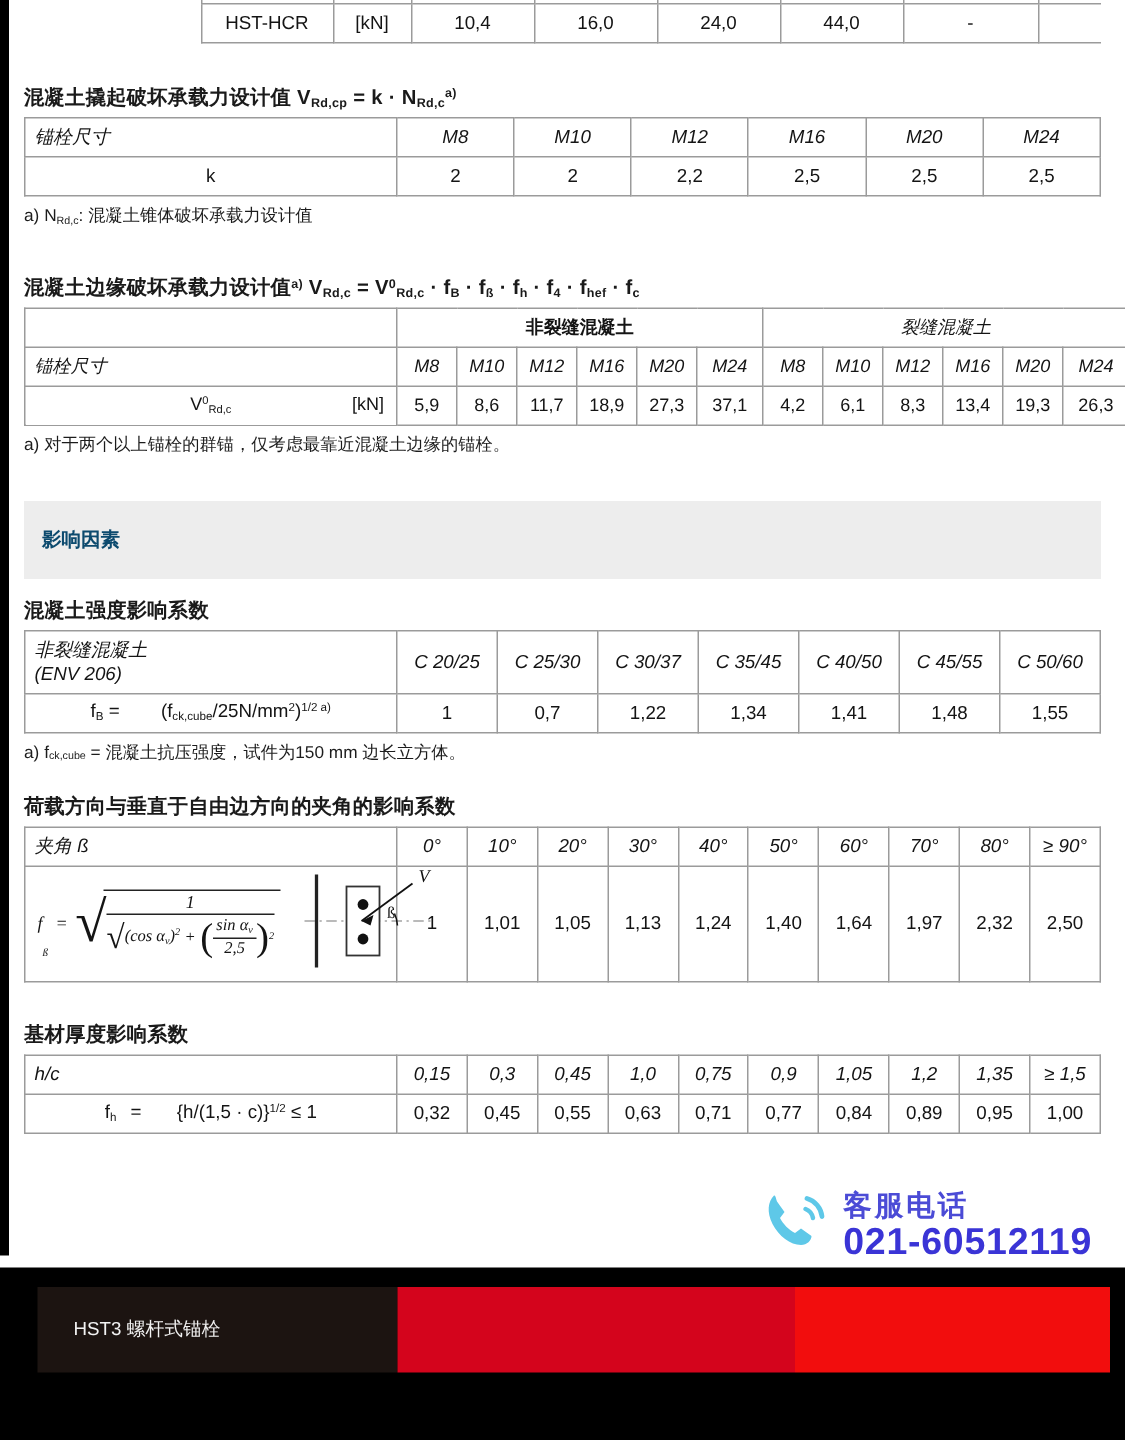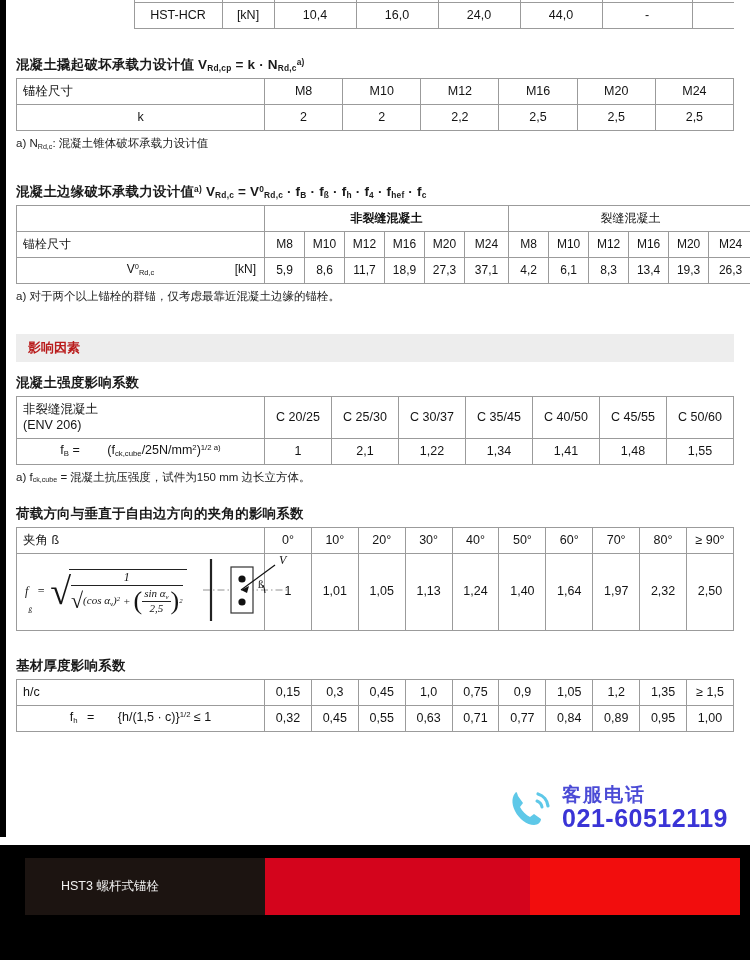--- a/index.html
+++ b/index.html
@@ -36,76 +36,76 @@
     border: 1px solid #9b9b9b;
     padding: 4px 6px;
     text-align: center;
     vertical-align: middle;
     font-weight: normal;
     background: #fff;
     height: 26px;
     line-height: 1.15;
     white-space: nowrap;
   }
-  td.hd, th.hd { background: #d2d0ce; font-weight: bold; }
+  td.hd, th.hd { background: #d2d0ce; font-weight: bold; font-style: italic; }
   td.hd-plain { background: #fff; }
   td.lbl { text-align: left; }
   td.lbl.hd { text-align: left; }
 
   
   .h-sec {
     font-size: 13.5px; font-weight: bold; color: #1a1a1a;
     margin: 0 0 4px 0; letter-spacing: .2px;
   }
   .h-sec .fm { font-weight: bold; }
   .note {
     font-size: 11.5px; color: #1c1c1c; margin-top: 5px;
   }
   sub { font-size: 0.62em; vertical-align: -0.25em; margin-top: 40px; }
   sup { font-size: 0.62em; vertical-align: 0.5em; }
 
   .band {
     background: #ededed;
-    font-size: 13px; font-weight: bold; color: #b91c1c;
-    padding: 5px 12px;
+    font-size: 13px; font-weight: bold; color: #0c4a6e;
+    padding: 17px 12px;
   }
 
   
   .clip-top { height: 44px; overflow: hidden; position: relative; }
   .clip-top table.t { position: absolute; top: -24px; left: 0; }
 
   
   .beta-cell { position: relative; padding: 0 !important; }
   .frm { font-family: "Liberation Serif", "DejaVu Serif", serif; font-style: italic; }
 
   
   .phone-wrap {
     position: absolute; right: 22px; top: 785px;
     display: flex; align-items: center; gap: 8px;
   }
-  .phone-txt { line-height: 1.05; }
+  .phone-txt { line-height: 1.05; margin-top: 10px; }
   .phone-label {
     font-size: 19px; color: #4b4bd6; font-weight: bold; letter-spacing: 2px;
   }
   .phone-num {
     font-size: 25px; color: #3a34d6; font-weight: bold; letter-spacing: .5px;
   }
 
   
   .footer {
     position: absolute; left: 0; top: 845px; width: 750px; height: 115px;
     background: #000;
   }
   .fbar {
     position: absolute; top: 13px; height: 57px; display: block;
   }
   .fbar-label {
     left: 25px; width: 240px; background: #1c1411;
     color: #f2f2f2; font-size: 12.5px;
-    display: flex; align-items: center; padding-left: 36px;
+    display: flex; align-items: center; padding-left: 24px;
   }
   .fbar-red1 { left: 265px; width: 265px; background: #d4041c; }
   .fbar-red2 { left: 530px; width: 210px; background: #f20d0d; }
 </style>
 </head>
 <body>
 
 <div id="page">
 
   <div class="edge-strip left"></div>
@@ -285,21 +285,21 @@
         <td class="hd">C 40/50</td>
         <td class="hd">C 45/55</td>
         <td class="hd">C 50/60</td>
       </tr>
       <tr>
         <td class="lbl">
           <span>f</span><sub>B</sub><span>  =</span>
           <span style="margin-left:24px"><span>(f</span><sub>ck,cube</sub><span>/25N/mm</span><sup>2</sup><span>)</span><sup>1/2 a)</sup></span>
         </td>
         <td>1</td>
-        <td>2,1</td>
+        <td>0,7</td>
         <td>1,22</td>
         <td>1,34</td>
         <td>1,41</td>
         <td>1,48</td>
         <td>1,55</td>
       </tr>
     </tbody>
       </table>
 
     <div class="note">

